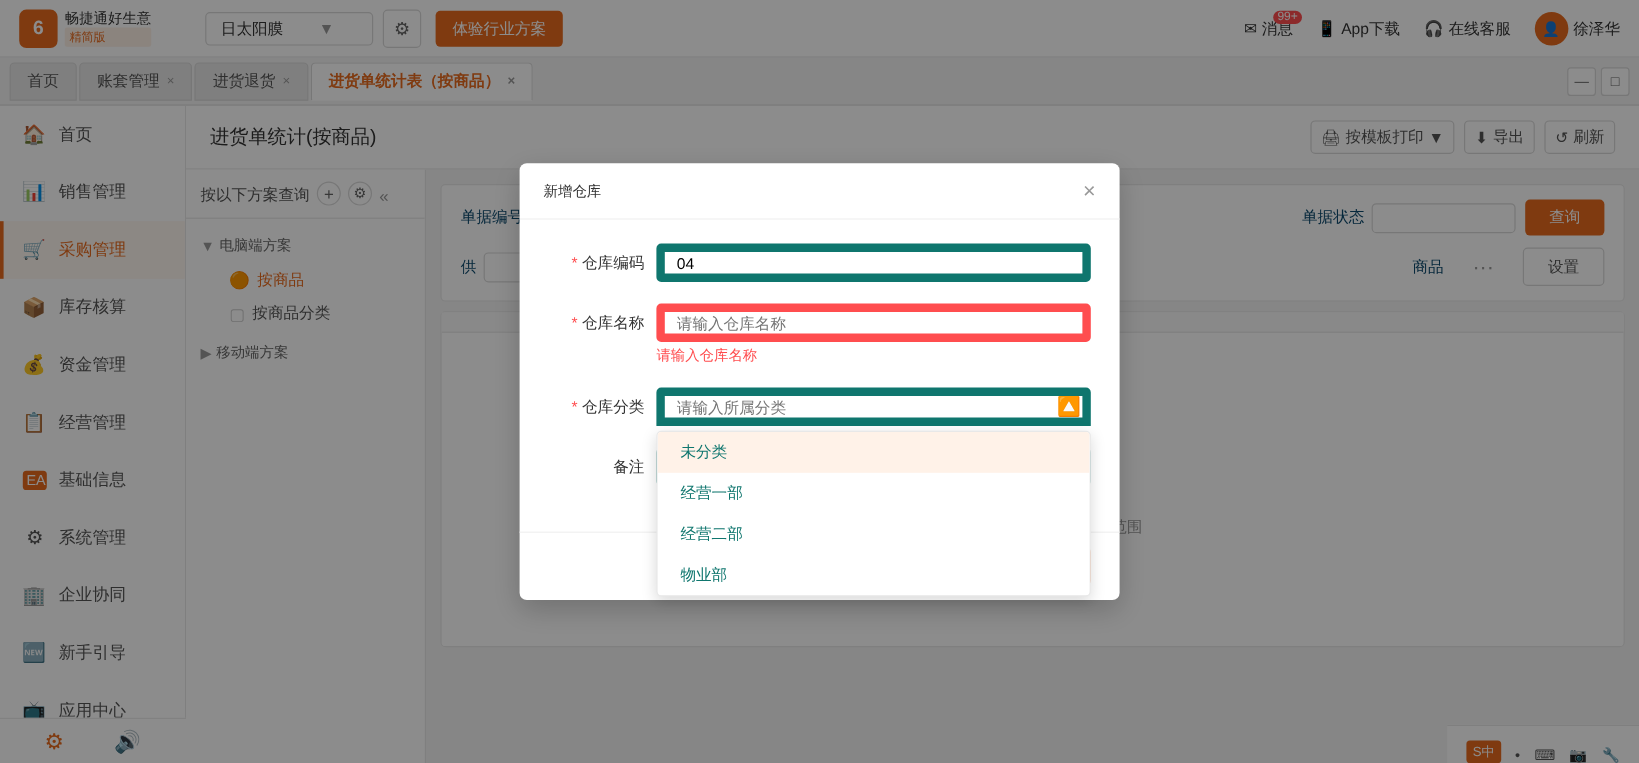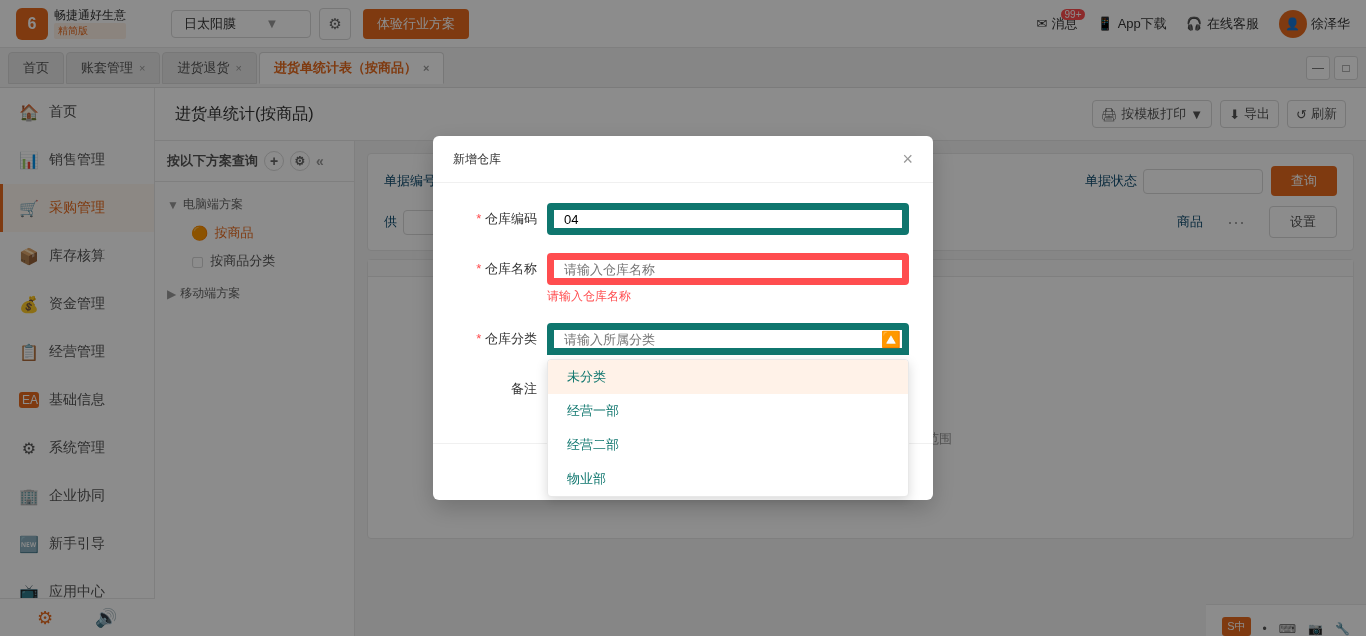--- a/index.html
+++ b/index.html
@@ -570,21 +570,21 @@
           <span>↺</span>
           <span>刷新</span>
         </button>
       </div>
     </div>
 
     <div class="main-content-inner">
 
       <div class="left-panel">
         <div style="padding:10px 12px; border-bottom:1px solid #e8e8e8;">
-          <div style="display:flex; align-items:center; gap:6px; color:#555; font-size:13px;font-weight:bold;">
+          <div style="display:flex; align-items:flex-end; gap:6px; color:#555; font-size:13px;">
             <span>按以下方案查询</span>
             <span style="width:20px;height:20px;border:1px solid #d9d9d9;border-radius:50%;display:inline-flex;align-items:center;justify-content:center;cursor:pointer;font-size:14px;color:#666;">+</span>
             <span style="width:20px;height:20px;border:1px solid #d9d9d9;border-radius:50%;display:inline-flex;align-items:center;justify-content:center;cursor:pointer;font-size:12px;color:#666;">⚙</span>
             <span style="color:#999;cursor:pointer;font-size:14px;">«</span>
           </div>
         </div>
         <div class="scheme-tree">
           <div style="padding:6px 12px; color:#666; font-size:12px; display:flex; align-items:center; gap:4px;">
             <span style="color:#999;">▼</span>
             <span>电脑端方案</span>

